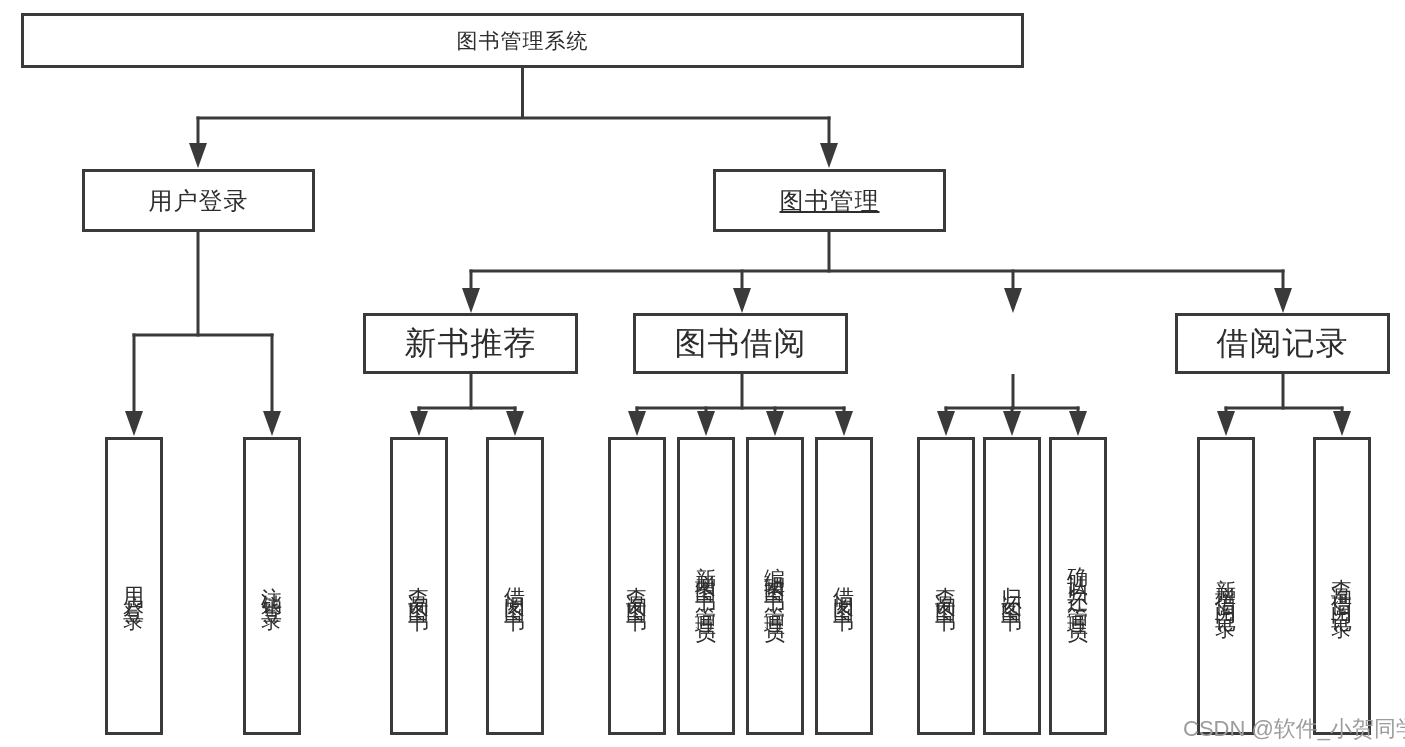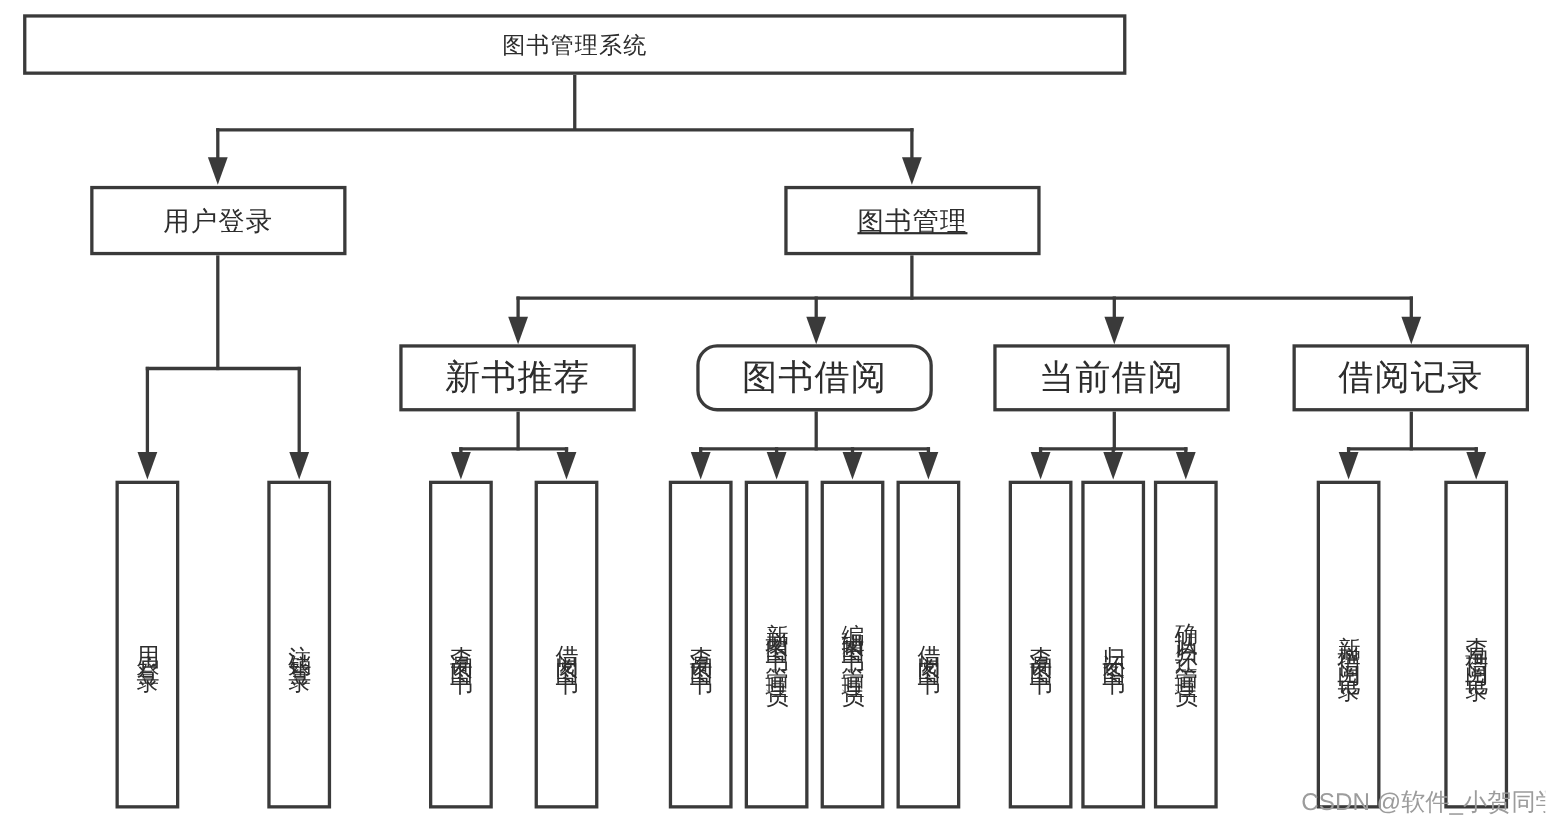--- a/index.html
+++ b/index.html
@@ -34,21 +34,21 @@
     text-align: center;
   }
   .node span { white-space: nowrap; }
 
   .root-node  { left: 21px;  top: 13px;  width: 1003px; height: 55px; font-size: 21px; letter-spacing: 1px; }
   .l2-node    { top: 169px; width: 233px; height: 63px; font-size: 24px; letter-spacing: 1px; }
   .l2-a { left: 82px; }
   .l2-b { left: 713px; text-decoration: underline; }
   .l3-node    { top: 313px; width: 215px; height: 61px; font-size: 32px; letter-spacing: 1px; }
   .l3-0 { left: 363px; }
-  .l3-1 { left: 633px; border-radius: 19px; }
+  .l3-1 { left: 633px; }
   .l3-2 { left: 903px; }
   .l3-3 { left: 1175px; }
 
   .leaf {
     position: absolute;
     top: 437px;
     width: 58px;
     height: 298px;
     box-sizing: border-box;
     border: 3px solid var(--border);
@@ -152,23 +152,20 @@
   <div class="node l2-node l2-b">
     <span>图书管理</span>
   </div>
 
   <div class="node l3-node l3-0">
     <span>新书推荐</span>
   </div>
   <div class="node l3-node l3-1">
     <span>图书借阅</span>
   </div>
-  <div class="node l3-node l3-2">
-    <span>当前借阅</span>
-  </div>
   <div class="node l3-node l3-3">
     <span>借阅记录</span>
   </div>
 
   <div class="leaf" style="left:105px">
     <span>用户登录</span>
   </div>
   <div class="leaf" style="left:243px">
     <span>注销登录</span>
   </div>

